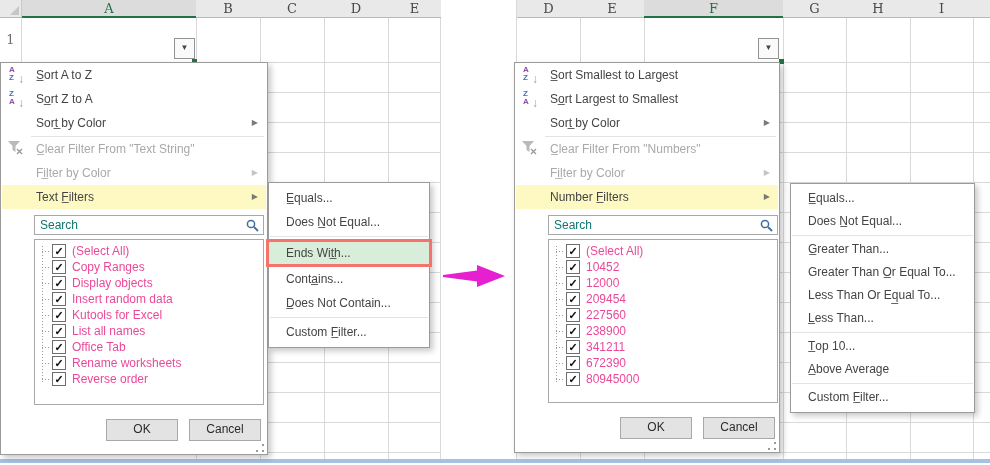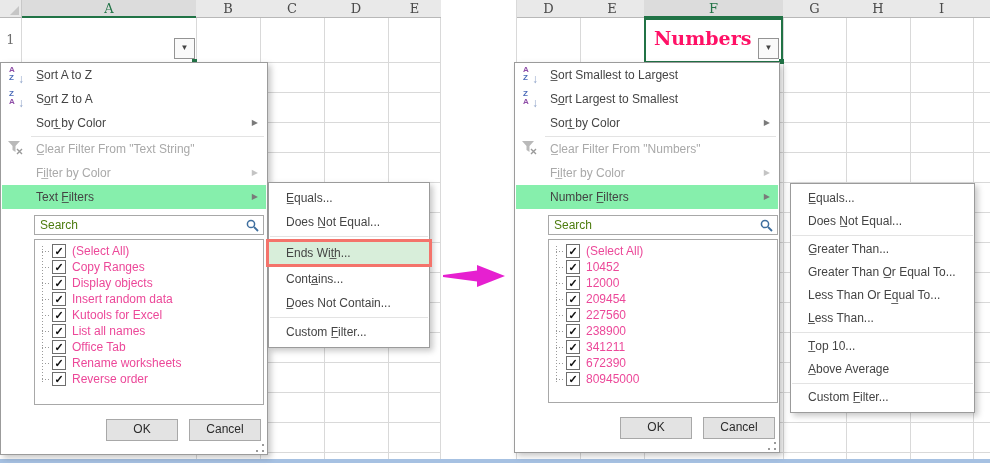--- a/index.html
+++ b/index.html
@@ -24,33 +24,33 @@
   .cell1 .txt{position:absolute;left:8px;top:7px;font-family:"DejaVu Serif",serif;
           font-weight:bold;font-size:19px;color:#ff1166;white-space:nowrap;}
   .fillhandle{position:absolute;width:5px;height:5px;background:#217346;}
   .ddbtn{position:absolute;width:19px;height:19px;background:#fafafa;border:1px solid #949494;
          text-align:center;line-height:17px;font-size:8px;color:#444;cursor:pointer;}
   
   .menu{position:absolute;background:#fff;border:1px solid #9b9b9b;
         box-shadow:3px 3px 6px rgba(0,0,0,.22);font-size:12px;}
   .mi{position:absolute;left:1px;right:1px;height:24px;line-height:24px;white-space:nowrap;}
   .mi .lbl{position:absolute;left:34px;}
-  .mi.hl{background:#86efac;}
+  .mi.hl{background:#fef9c3;}
   .mi.dis{color:#a9a9a9;}
   .caret{position:absolute;right:8px;top:0;font-size:9px;color:#7a7a7a;}
   .dis .caret{color:#c4c4c4;}
   .msep{position:absolute;left:30px;right:3px;border-top:1px solid #e3e3e3;}
   .gut{position:absolute;left:4px;top:3px;width:26px;height:18px;}
   .sico{position:relative;display:block;width:26px;height:18px;}
   .sico .t{position:absolute;left:3px;top:-1px;font-size:8px;font-weight:bold;line-height:9px;color:#8f4fa8;}
   .sico .b{position:absolute;left:3px;top:7px;font-size:8px;font-weight:bold;line-height:9px;color:#4a6ab8;}
   .sico .ar{position:absolute;left:12px;top:1px;font-size:12px;color:#8da2c8;}
   .search{position:absolute;left:33px;width:228px;height:18px;border:1px solid #a8a8a8;
           background:#fff;line-height:18px;}
-  .search .ph{position:absolute;left:5px;color:#4d7c0f;}
+  .search .ph{position:absolute;left:5px;color:#0f766e;}
   .search svg{position:absolute;right:4px;top:3px;}
   .listbox{position:absolute;left:33px;width:228px;border:1px solid #a8a8a8;background:#fff;overflow:hidden;}
   .treeline{position:absolute;left:7px;top:6px;width:1px;
             background:repeating-linear-gradient(to bottom,#9a9a9a 0 1px,transparent 1px 3px);}
   .crow{position:absolute;left:3px;right:2px;height:16px;line-height:16px;white-space:nowrap;}
   .crow .stub{position:absolute;left:4px;top:8px;width:9px;height:1px;
             background:repeating-linear-gradient(to right,#9a9a9a 0 1px,transparent 1px 3px);}
   .cb{position:absolute;left:14px;top:1px;width:12px;height:12px;border:1px solid #6e6e6e;
       background:#fff;font-size:11px;line-height:12px;text-align:center;color:#111;font-weight:bold;}
   .clbl{position:absolute;left:34px;color:#ec4899;}
@@ -101,23 +101,20 @@
   <div class="vline" style="left:973px"></div>
 
   <div class="hdr" style="left:517px;width:63px">D</div>
   <div class="hdr" style="left:580px;width:64px">E</div>
   <div class="hdr sel" style="left:644px;width:139px">F</div>
   <div class="hdr" style="left:783px;width:63px">G</div>
   <div class="hdr" style="left:846px;width:64px">H</div>
   <div class="hdr" style="left:910px;width:63px">I</div>
   <div class="hdr" style="left:973px;width:17px"></div>
 
-  <div class="cell1" style="left:644px;width:135px">
-    <span class="txt">Numbers</span>
-  </div>
   <div class="ddbtn" style="left:758px;top:38px">▼</div>
   <div class="fillhandle" style="left:779px;top:59px"></div>
 
   <div class="bluebar"></div>
 
   <div class="menu" style="left:0;top:62px;width:266px;height:391px;">
     <div class="mi" style="top:0">
       <span class="gut">
           <span class="sico">
             <span class="t">A</span>

